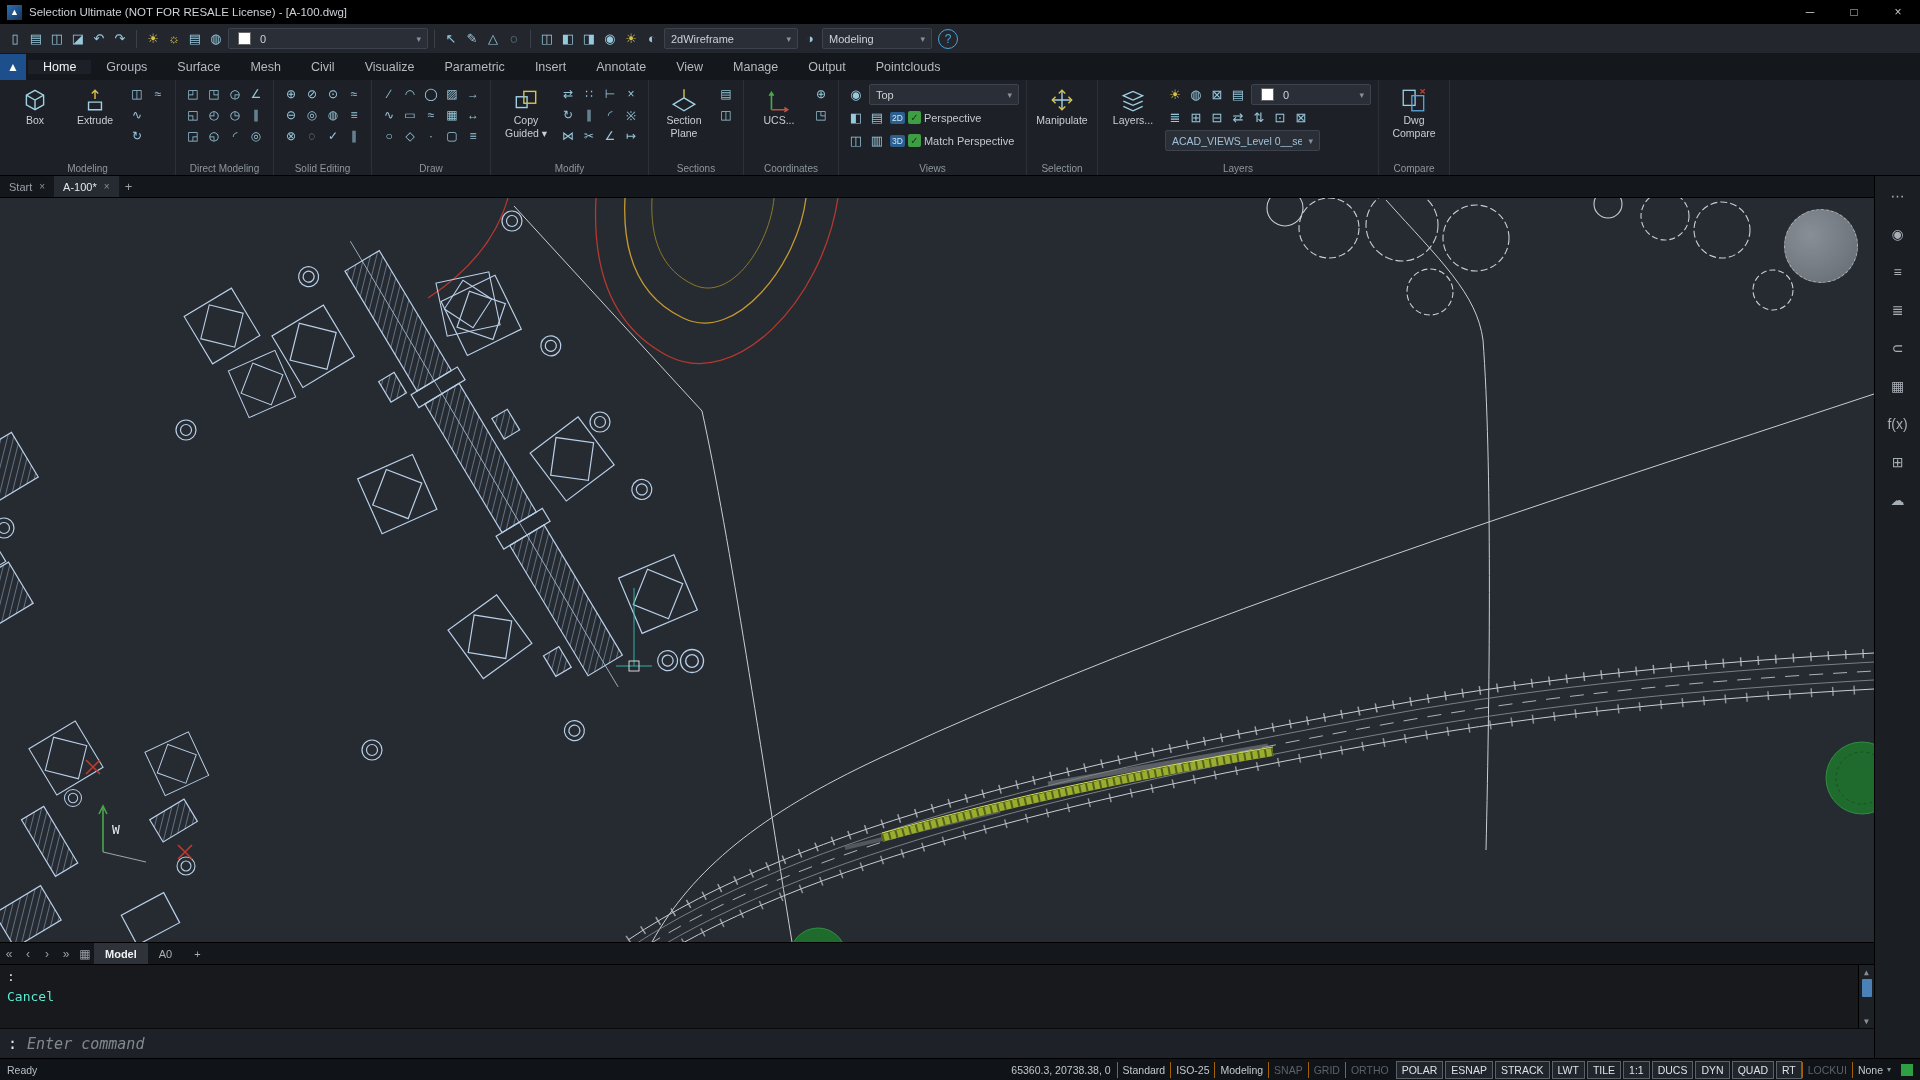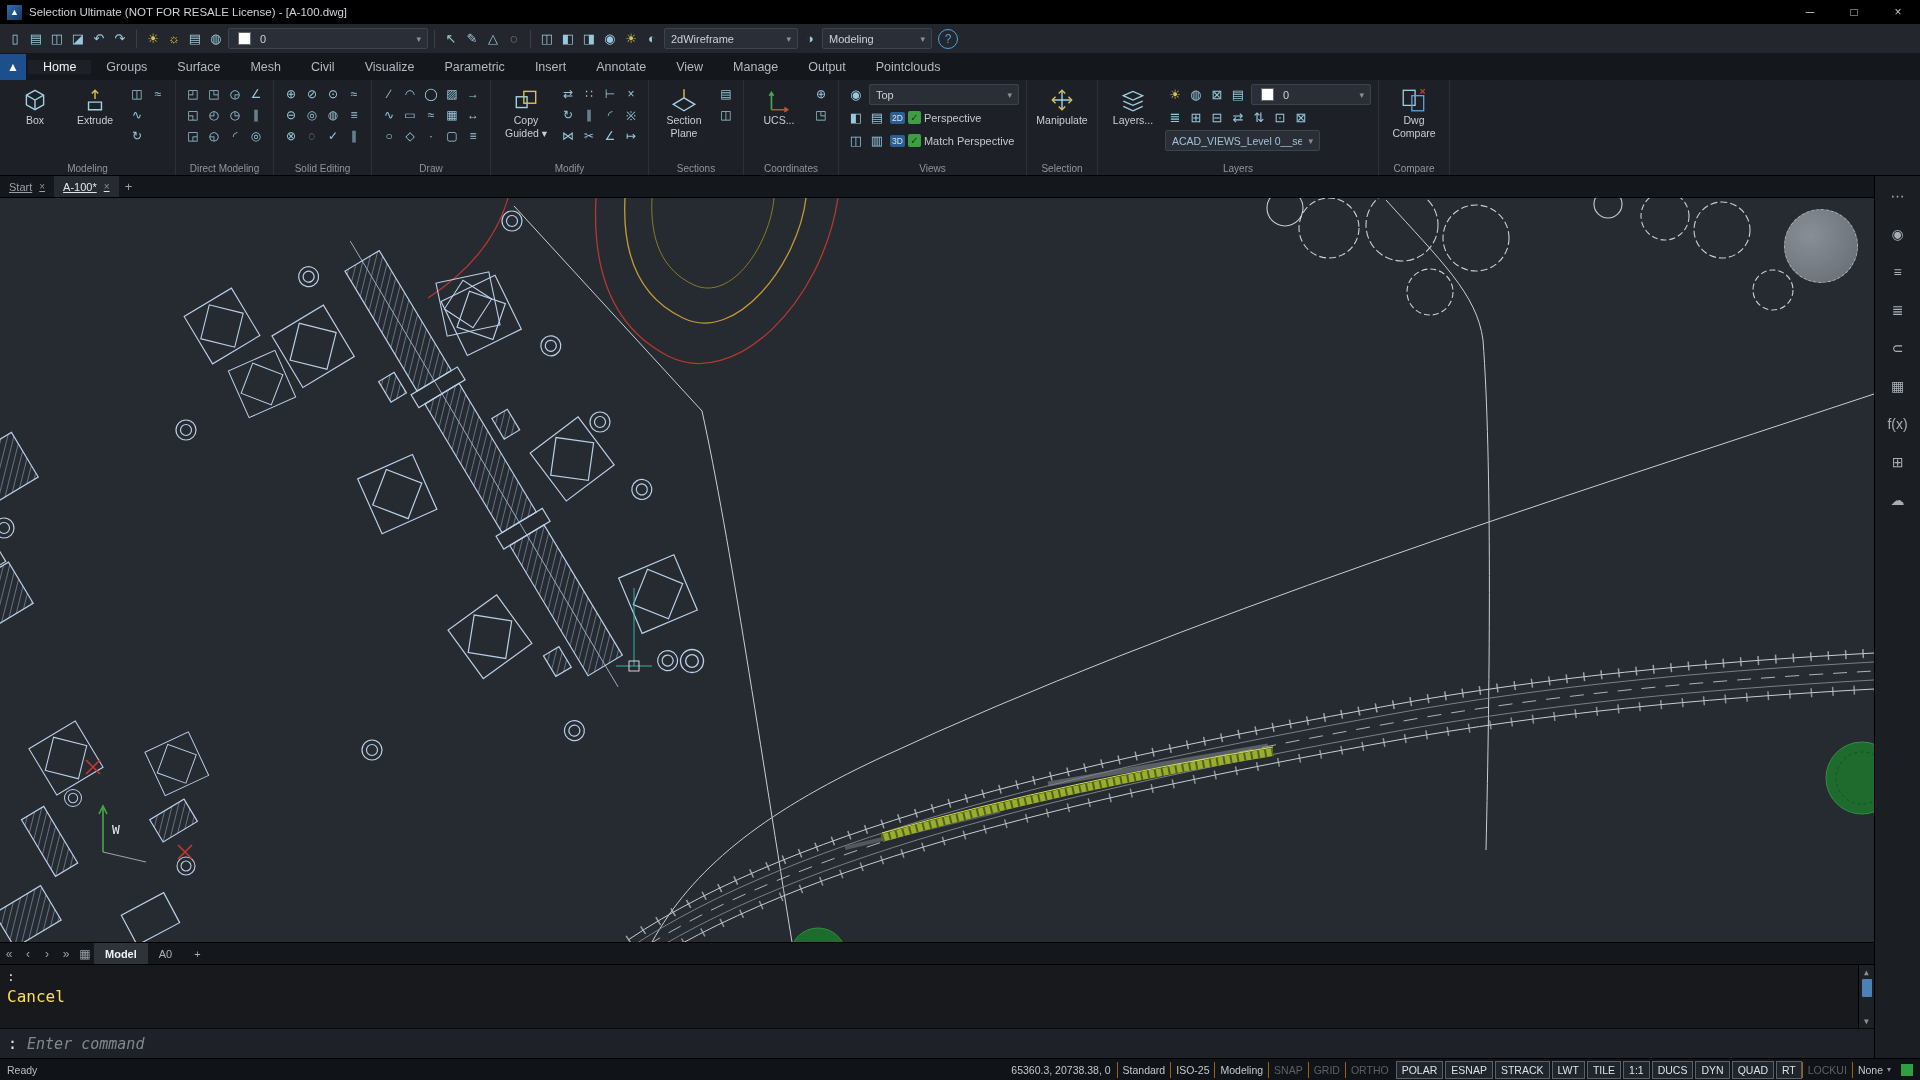--- a/index.html
+++ b/index.html
@@ -60,41 +60,41 @@
   .chk { width:13px; height:13px; background:#3f9e43; color:#0e3b12; font-size:10px;
     display:flex; align-items:center; justify-content:center; border-radius:2px; }
   .teal .ddtxt { color:#9fc0d8; font-size:10.5px; }
 
   
   .mainrow { flex:1; display:flex; min-height:0; }
   .maincol { flex:1; display:flex; flex-direction:column; min-width:0; }
 
   .doctabs { height:22px; background:#14171b; display:flex; align-items:stretch; flex:none;
     border-bottom:1px solid #000; }
-  .dtab { display:flex; align-items:center; gap:7px; padding:0 9px; font-size:11px; color:#9aa0a8;text-decoration:underline; }
+  .dtab { display:flex; align-items:center; gap:7px; padding:0 9px; font-size:11px; color:#9aa0a8; }
   .dtab.active { background:#262b32; color:#e3e6e9; }
   .dtab .x { font-size:10px; color:#8a9099; }
   .addtab { width:20px; display:flex; align-items:center; justify-content:center; color:#9aa0a8; font-size:13px; }
 
   .canvaswrap { flex:1; position:relative; background:#262a31; min-height:0; }
   .canvaswrap svg { display:block; width:100%; height:100%; }
   .lookfrom { position:absolute; top:11px; right:16px; width:74px; height:74px; border-radius:50%;
     background:radial-gradient(circle at 35% 35%, #9aa1a8, #6f767d); opacity:.85;
     border:1px dashed #c9ced4; }
 
   .layoutbar { height:22px; background:#14171b; border-top:1px solid #000; display:flex;
     align-items:stretch; flex:none; }
   .ni { width:18px; display:flex; align-items:center; justify-content:center; color:#9aa0a8; font-size:12px; }
   .ltab { padding:0 11px; display:flex; align-items:center; font-size:11px; color:#aab0b8; }
   .ltab.active { background:#2e333a; color:#f0f2f4; font-weight:bold; }
 
   .cmdhist { height:64px; background:#17191d; border-top:1px solid #000; position:relative;
     font-family:"DejaVu Sans Mono", monospace; padding:3px 20px 0 7px; flex:none; }
   .cline1 { font-size:13px; color:#dfe2e6; line-height:17px; }
-  .cline2 { font-size:16px; color:#fde047; line-height:24px; }
+  .cline2 { font-size:13px; color:#5eead4; line-height:24px; }
   .cscroll { position:absolute; right:0; top:0; bottom:0; width:16px; background:#1d2024;
     display:flex; flex-direction:column; align-items:center; border-left:1px solid #000; }
   .cscroll .arr { height:14px; font-size:8px; color:#8a9099; display:flex; align-items:center; }
   .cscroll .thumb { width:10px; height:18px; background:#4a82b8; border-radius:1px; }
   .cscroll .sp { flex:1; }
   .cmdinput { height:30px; background:#1e2228; border-top:1px solid #090a0c; display:flex;
     align-items:center; padding:0 8px; gap:10px; font-family:"DejaVu Sans Mono", monospace; flex:none; }
   .cprompt { font-size:15px; color:#e8eaec; }
   .cph { font-size:15px; font-style:italic; color:#828890; }
 

